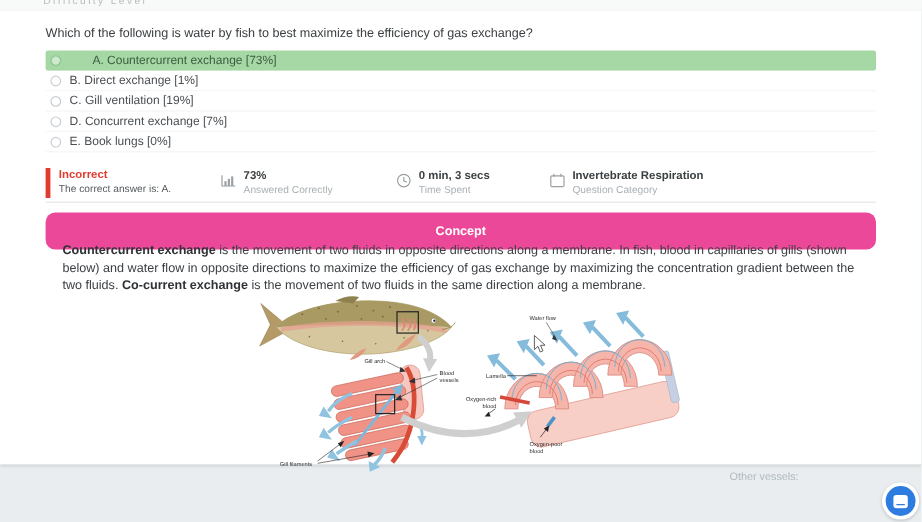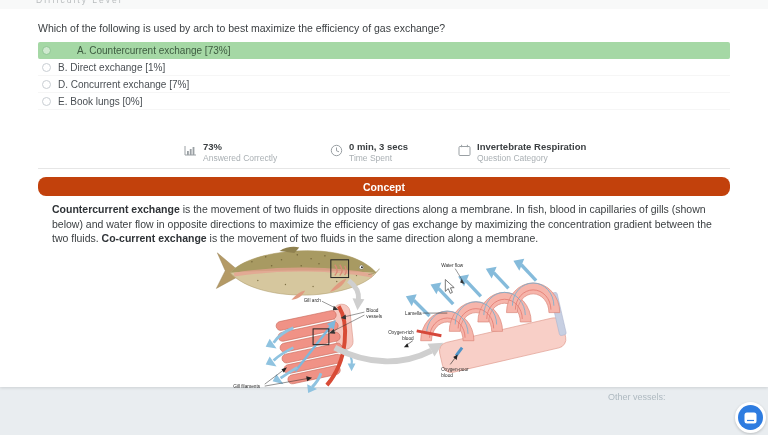--- a/index.html
+++ b/index.html
@@ -46,22 +46,22 @@
   .fb-result{ position:absolute; left:0; top:0; display:flex; }
   .fb-bar{ width:4px; height:25px; background:#e23b2e; margin-right:7px; }
   .fb-title{ font-size:9.5px; font-weight:bold; color:#e23b2e; line-height:12px; }
   .fb-sub{ font-size:8.5px; color:#555a5e; line-height:11px; }
   .stat{ position:absolute; top:1px; display:flex; }
   .stat-icon{ width:13px; height:13px; margin-right:6px; margin-top:3px; }
   .stat-value{ font-size:9.5px; font-weight:bold; color:#3c4043; line-height:12px; }
   .stat-label{ font-size:8.5px; color:#aab0b4; line-height:11px; }
   .stat1{ left:146px; } .stat2{ left:292px; } .stat3{ left:420px; }
   .concept-banner{
-    position:absolute; left:38px; right:38px; top:168px; height:19px;
-    background:#c2410c; border-radius:8px;
+    position:absolute; left:38px; right:38px; top:168px; height:31px;
+    background:#ec4899; border-radius:8px;
     color:#fff; font-size:10.5px; font-weight:bold;
     display:flex; align-items:center; justify-content:center;
   }
   .explanation{
     position:absolute; left:38px; right:38px; top:193px;
     font-size:10.5px; line-height:14.5px; color:#3c4043;margin-left:14px;
   }
   .explanation b{ color:#2f3337; }
   .diagram{
     position:absolute; left:208px; top:236px; width:372px; height:150px;
@@ -97,42 +97,53 @@
 </style>
 </head>
 <body>
 
 <div class="top-strip">
   <span class="clipped">Difficulty Level</span>
 </div>
 
 <div class="card">
 
-  <div class="question">Which of the following is used by arch to best maximize the efficiency of gas exchange?</div>
+  <div class="question">Which of the following is water by fish to best maximize the efficiency of gas exchange?</div>
 
   <div class="options">
     <div class="opt correct">
       <span class="radio"></span>
       <span>A. Countercurrent exchange [73%]</span>
     </div>
     <div class="opt">
       <span class="radio"></span>
       <span>B. Direct exchange [1%]</span>
     </div>
     <div class="opt">
       <span class="radio"></span>
+      <span>C. Gill ventilation [19%]</span>
+    </div>
+    <div class="opt">
+      <span class="radio"></span>
       <span>D. Concurrent exchange [7%]</span>
     </div>
     <div class="opt">
       <span class="radio"></span>
       <span>E. Book lungs [0%]</span>
     </div>
   </div>
 
   <div class="feedback">
+    <div class="fb-result">
+      <div class="fb-bar"></div>
+      <div>
+        <div class="fb-title">Incorrect</div>
+        <div class="fb-sub">The correct answer is: A.</div>
+      </div>
+    </div>
     <div class="stat stat1">
       <svg class="stat-icon" viewBox="0 0 13 13">
         <path d="M1,2 L1,11 L12,11" stroke="#9aa0a4" stroke-width="1" fill="none"></path>
         <rect x="3" y="7" width="1.8" height="4" fill="#9aa0a4"></rect>
         <rect x="5.8" y="5" width="1.8" height="6" fill="#9aa0a4"></rect>
         <rect x="8.6" y="3" width="1.8" height="8" fill="#9aa0a4"></rect>
       </svg>
       <div>
         <div class="stat-value">73%</div>
         <div class="stat-label">Answered Correctly</div>

